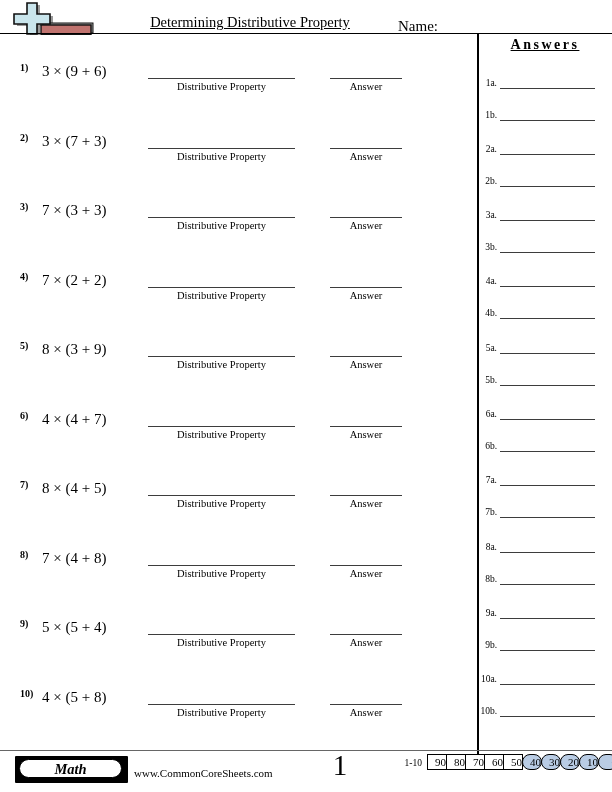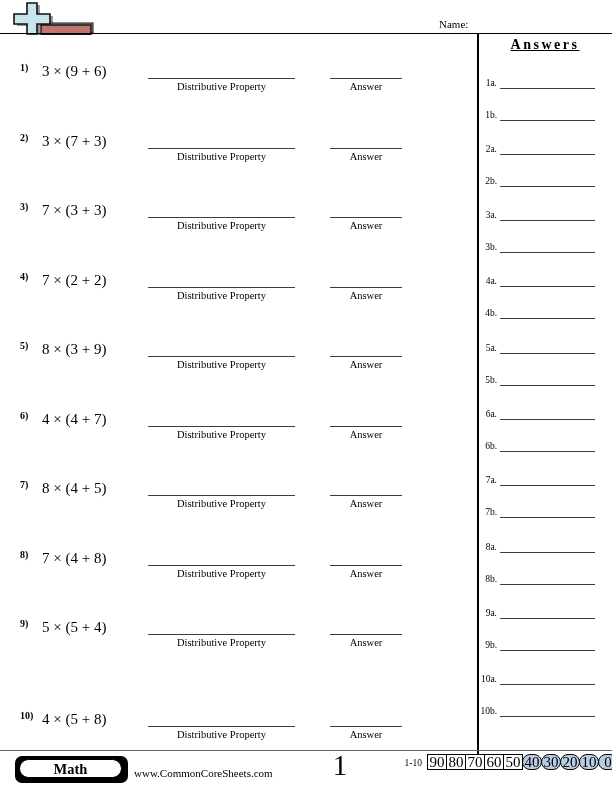--- a/index.html
+++ b/index.html
@@ -7,21 +7,21 @@
   }
   html,body{margin:0;padding:0;}
   body{width:612px;height:792px;background:#fff;position:relative;
        font-family:"Liberation Serif", serif;color:#000;overflow:hidden;}
   .page{position:absolute;inset:0;}
 
   
   .icon-wrap{position:absolute;left:8px;top:2px;}
   .title{position:absolute;left:130px;top:14px;width:240px;text-align:center;
          font-size:14.5px;text-decoration:underline;}
-  .name-label{position:absolute;left:439px;top:18px;font-size:11px;}
+  .name-label{position:absolute;left:398px;top:18px;font-size:15px;}
   .header-line{position:absolute;left:0;top:33px;width:612px;border-top:1.8px solid #000;}
 
   
   .instructions{position:absolute;left:7px;top:38px;width:466px;
                 font-size:11px;font-weight:bold;}
 
   
   .divider{position:absolute;left:477px;top:34px;height:721px;width:2px;
            border-left:1.3px solid #000;border-right:1.3px solid #000;box-sizing:border-box;background:#fff;}
   .answers-title{position:absolute;left:489px;top:37px;width:112px;text-align:center;
@@ -35,47 +35,48 @@
   .p-num{position:absolute;left:20px;top:0;font-size:10px;font-weight:bold;}
   .p-expr{position:absolute;left:42px;top:1px;font-size:15px;}
   .p-line1{position:absolute;left:148px;top:16px;width:147px;border-bottom:1.6px solid var(--line);}
   .p-label1{position:absolute;left:148px;top:19px;width:147px;text-align:center;font-size:10.5px;}
   .p-line2{position:absolute;left:330px;top:16px;width:72px;border-bottom:1.6px solid var(--line);}
   .p-label2{position:absolute;left:330px;top:19px;width:72px;text-align:center;font-size:10.5px;}
 
   
   .footer-line{position:absolute;left:0;top:750px;width:612px;border-top:1px solid #666;}
   .math-badge{position:absolute;left:15px;top:756px;width:113px;height:27px;
-              background:#000;border-radius:7px;}
+              background:#000;border-radius:1px;font-style:italic;}
   .math-badge-inner{position:absolute;left:4px;top:3px;width:101px;height:17px;
               background:#fff;border:1.7px solid #000;border-radius:11px;
               text-align:center;font-weight:bold;font-size:14.5px;line-height:18px;}
   .website{position:absolute;left:134px;top:767px;font-size:11px;text-align:center;}
   .page-number{position:absolute;left:300px;top:749px;width:80px;text-align:center;font-size:29px;}
   .score-range{position:absolute;left:394px;top:755px;width:28px;text-align:right;
                font-size:9.5px;line-height:16px;}
   .score-cells{position:absolute;left:427px;top:754px;display:flex;}
   .score-cell{width:18px;height:14px;border:1px solid #000;margin-left:-1px;
-              text-align:center;font-size:15px;line-height:14px;background:#fff;}
+              text-align:right;font-size:11px;line-height:14px;background:#fff;}
   .score-cell:first-child{margin-left:0;}
   .score-cell.hl{background:var(--hl);border-radius:8px;}
 </style>
 </head>
 <body>
 
 <div class="page">
 
   <div class="icon-wrap">
     <svg width="100" height="33" viewBox="0 0 100 33">
       <path d="M19 1 H29 V12 H42 V22 H29 V32 H19 V22 H6 V12 H19 Z" transform="translate(3,2)" fill="#9a9a9a" stroke="none"></path>
       <rect x="35" y="21" width="50" height="10" fill="#9a9a9a" stroke="#111" stroke-width="1"></rect>
       <path d="M19 1 H29 V12 H42 V22 H29 V32 H19 V22 H6 V12 H19 Z" fill="var(--plus)" stroke="#111" stroke-width="1.6"></path>
       <rect x="33" y="23" width="50" height="9.5" fill="var(--bar)" stroke="#111" stroke-width="1.4"></rect>
     </svg>
   </div>
+  <div class="title">Determining Distributive Property</div>
   <div class="name-label">Name:</div>
   <div class="header-line"></div>
 
 
   <div class="divider"></div>
   <div class="answers-title">Answers</div>
   <div id="answer-slots">
       <div class="slot" style="top: 75.5px;">
     <span class="slot-label">1a.</span>
     <div class="slot-line"></div>
@@ -224,21 +225,21 @@
     <div class="p-label2">Answer</div>
   </div>
       <div class="problem" style="top: 618px;">
     <span class="p-num">9)</span>
     <span class="p-expr">5 × (5 + 4)</span>
     <div class="p-line1"></div>
     <div class="p-label1">Distributive Property</div>
     <div class="p-line2"></div>
     <div class="p-label2">Answer</div>
   </div>
-      <div class="problem" style="top: 687.5px; margin-top: 22px;">
+      <div class="problem" style="top: 687.5px;">
     <span class="p-num">10)</span>
     <span class="p-expr">4 × (5 + 8)</span>
     <div class="p-line1"></div>
     <div class="p-label1">Distributive Property</div>
     <div class="p-line2"></div>
     <div class="p-label2">Answer</div>
   </div>
     </div>
 
   <div class="footer-line"></div>

